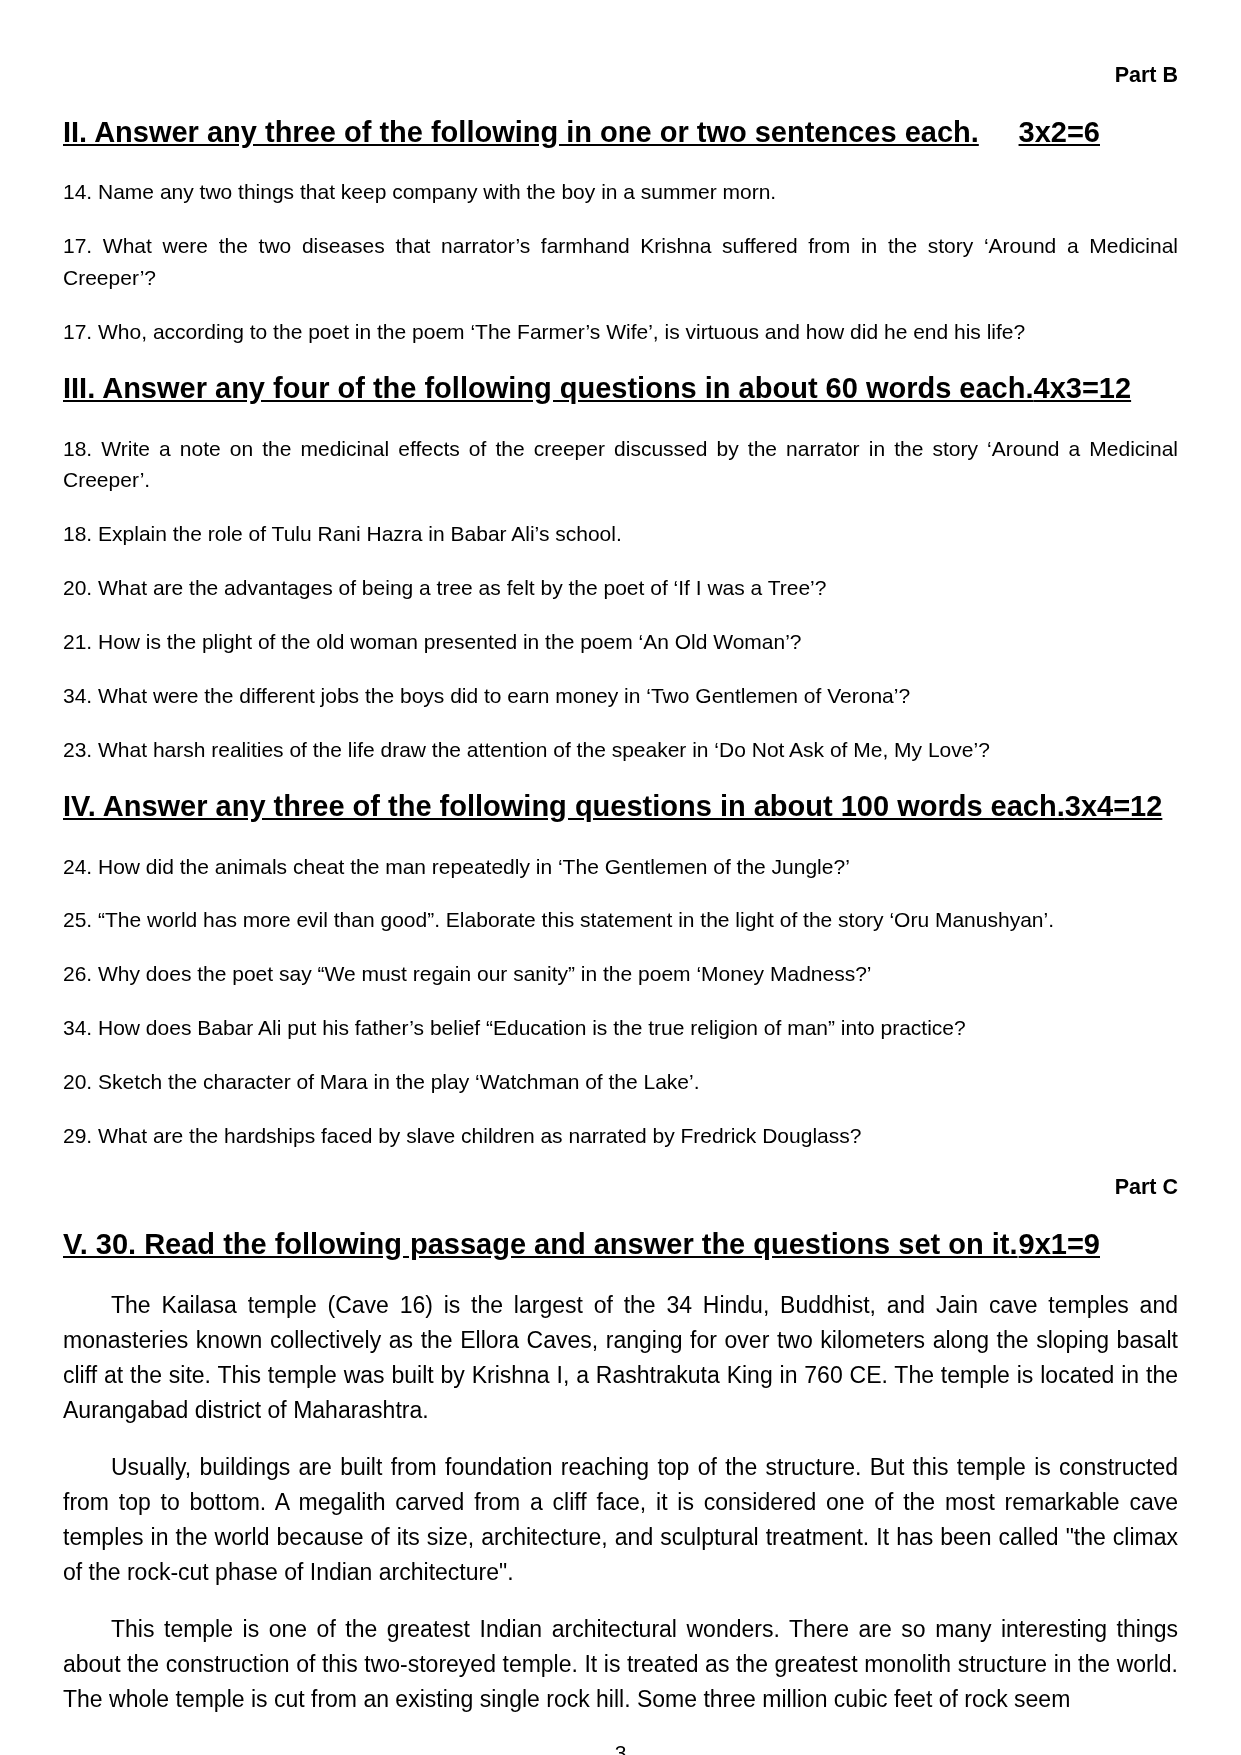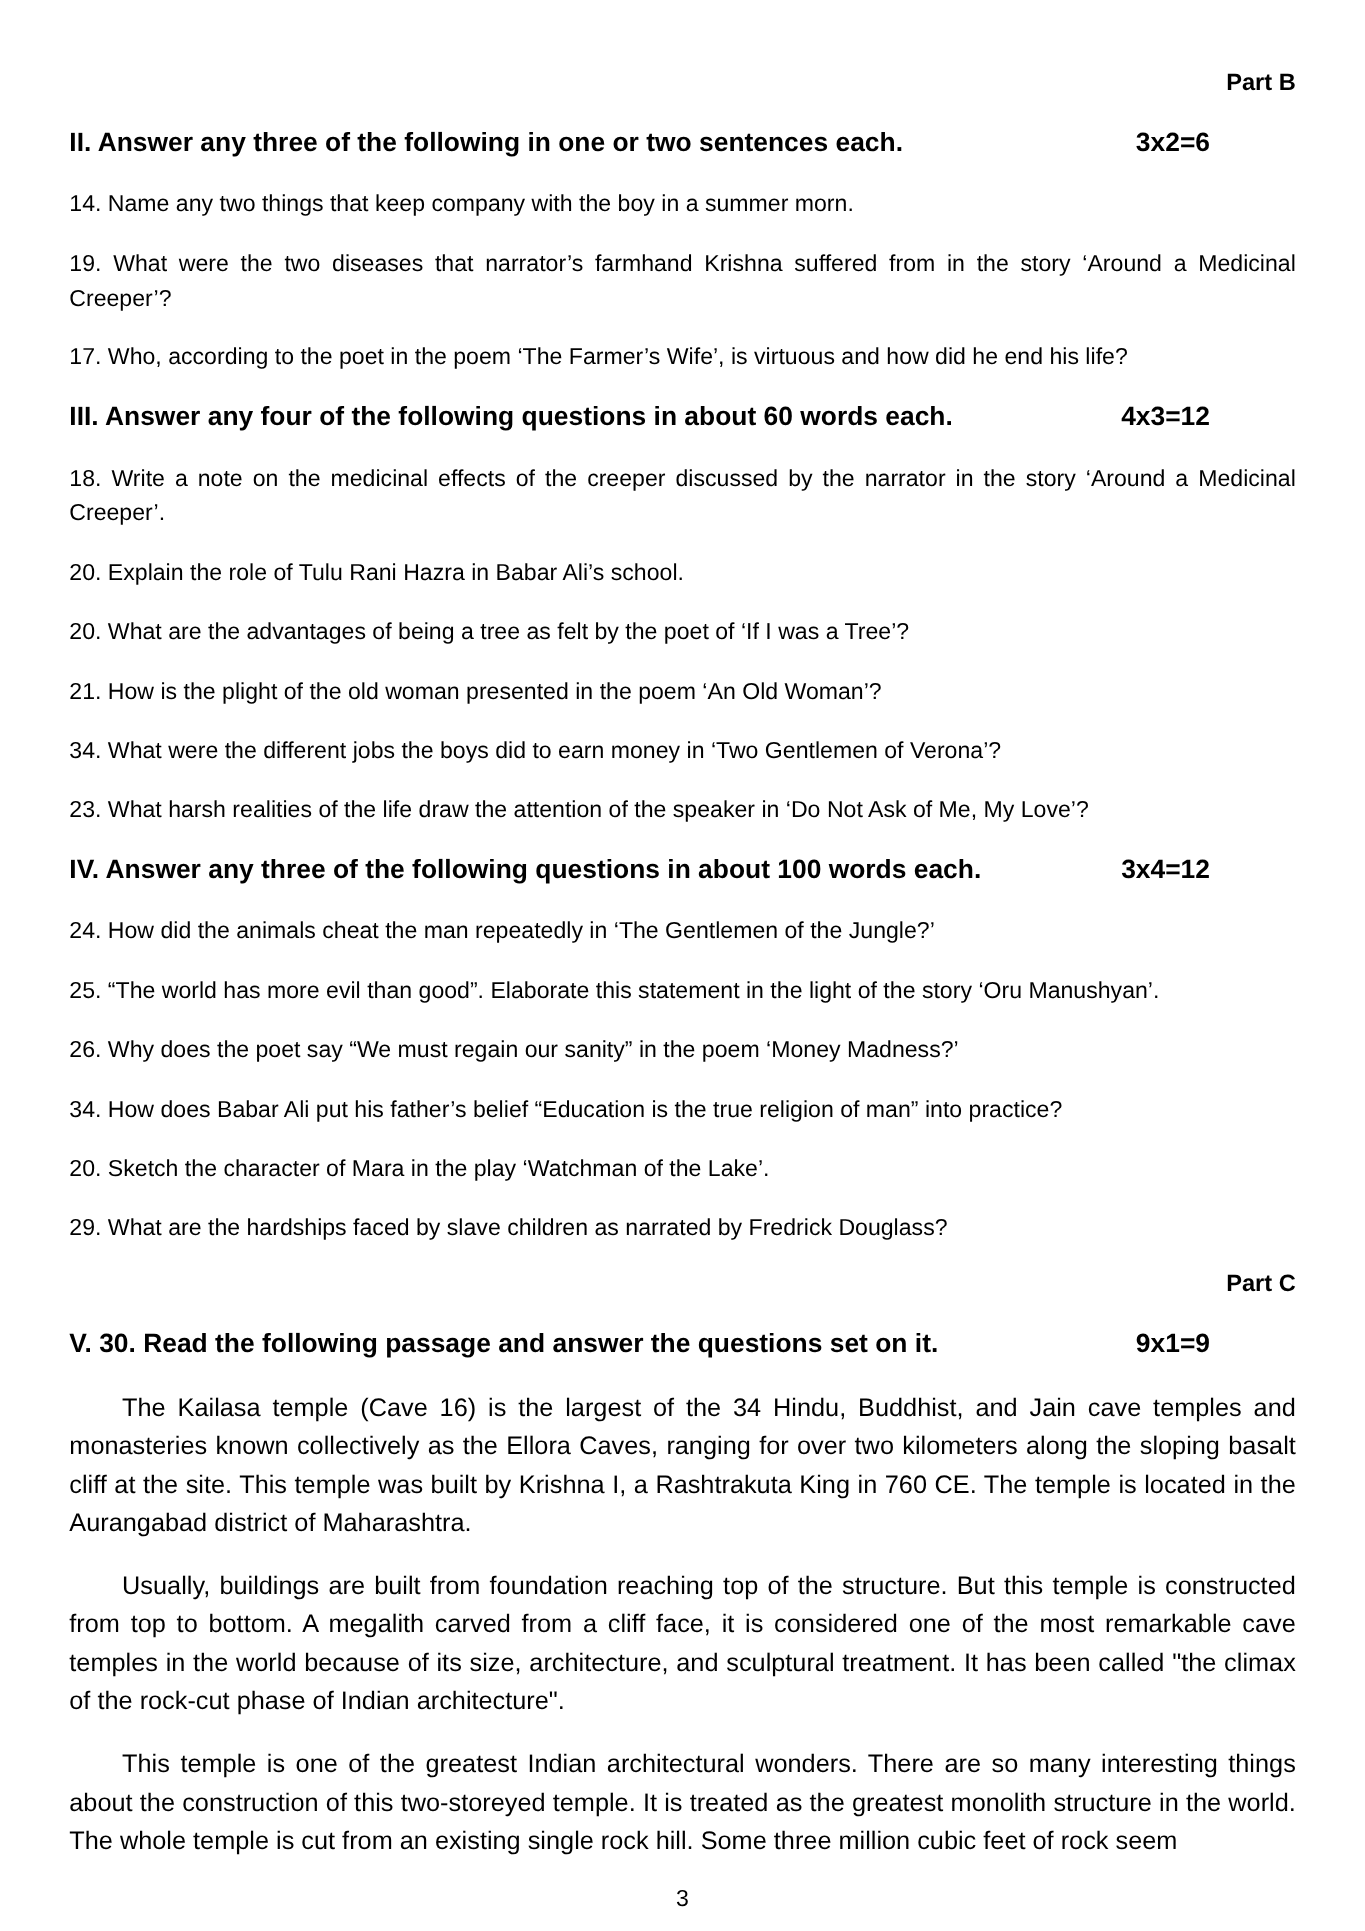--- a/index.html
+++ b/index.html
@@ -26,23 +26,24 @@
     text-align: right;
     font-weight: bold;
     font-size: 21.5px;
     line-height: 1.28;
     margin: 0 0 24px 0;
   }
   .section-heading {
     display: flex;
     align-items: flex-end;
     font-weight: bold;
-    font-size: 24px;
+    font-size: 29px;
     line-height: 1.3;
     margin: 0 0 25px 0;
+    text-decoration: underline;
   }
   .section-heading .sh-text {
     flex: 0 0 auto;
   }
   .section-heading .sh-spacer {
     flex: 1 1 auto;
   }
   .section-heading .sh-marks {
     flex: 0 0 auto;
     padding-right: 78px;
@@ -78,31 +79,31 @@
 
     <div class="centered-heading">Part B</div>
 
     <div class="section-heading">
       <span class="sh-text">II. Answer any three of the following in one or two sentences each.</span>
       <span class="sh-spacer"></span>
       <span class="sh-marks">3x2=6</span>
     </div>
 
     <p class="question">14. Name any two things that keep company with the boy in a summer morn.</p>
-    <p class="question">19. What were the two diseases that narrator’s farmhand Krishna suffered from in the story ‘Around a Medicinal Creeper’?</p>
+    <p class="question">17. What were the two diseases that narrator’s farmhand Krishna suffered from in the story ‘Around a Medicinal Creeper’?</p>
     <p class="question">17. Who, according to the poet in the poem ‘The Farmer’s Wife’, is virtuous and how did he end his life?</p>
 
     <div class="section-heading">
       <span class="sh-text">III. Answer any four of the following questions in about 60 words each.</span>
       <span class="sh-spacer"></span>
       <span class="sh-marks">4x3=12</span>
     </div>
 
     <p class="question">18. Write a note on the medicinal effects of the creeper discussed by the narrator in the story ‘Around a Medicinal Creeper’.</p>
-    <p class="question">20. Explain the role of Tulu Rani Hazra in Babar Ali’s school.</p>
+    <p class="question">18. Explain the role of Tulu Rani Hazra in Babar Ali’s school.</p>
     <p class="question">20. What are the advantages of being a tree as felt by the poet of ‘If I was a Tree’?</p>
     <p class="question">21. How is the plight of the old woman presented in the poem ‘An Old Woman’?</p>
     <p class="question">34. What were the different jobs the boys did to earn money in ‘Two Gentlemen of Verona’?</p>
     <p class="question">23. What harsh realities of the life draw the attention of the speaker in ‘Do Not Ask of Me, My Love’?</p>
 
     <div class="section-heading">
       <span class="sh-text">IV. Answer any three of the following questions in about 100 words each.</span>
       <span class="sh-spacer"></span>
       <span class="sh-marks">3x4=12</span>
     </div>

